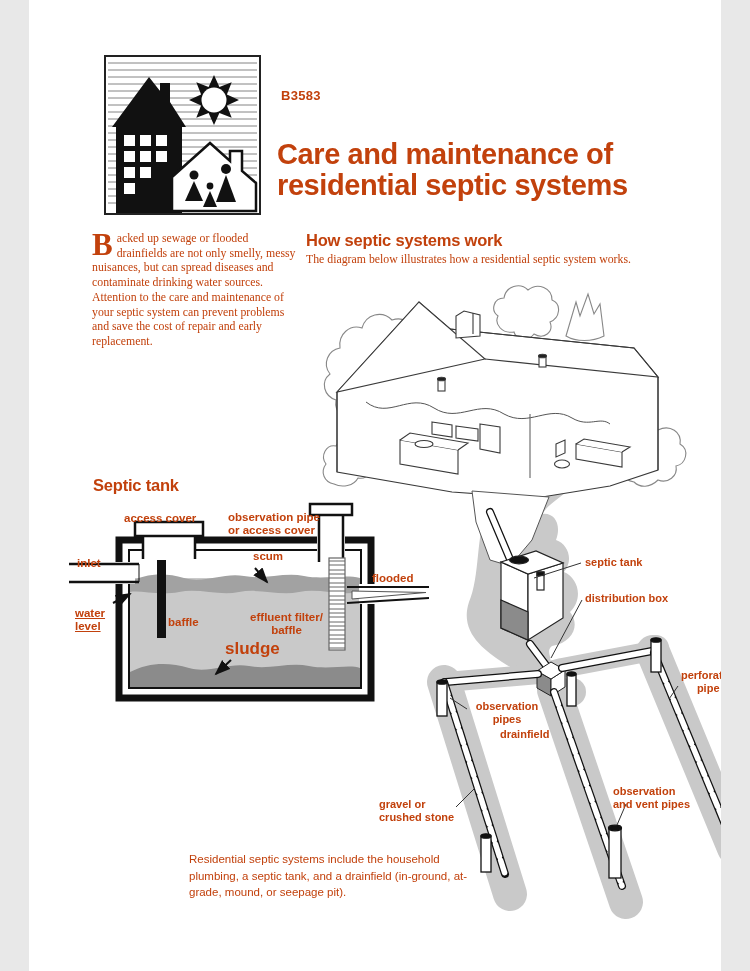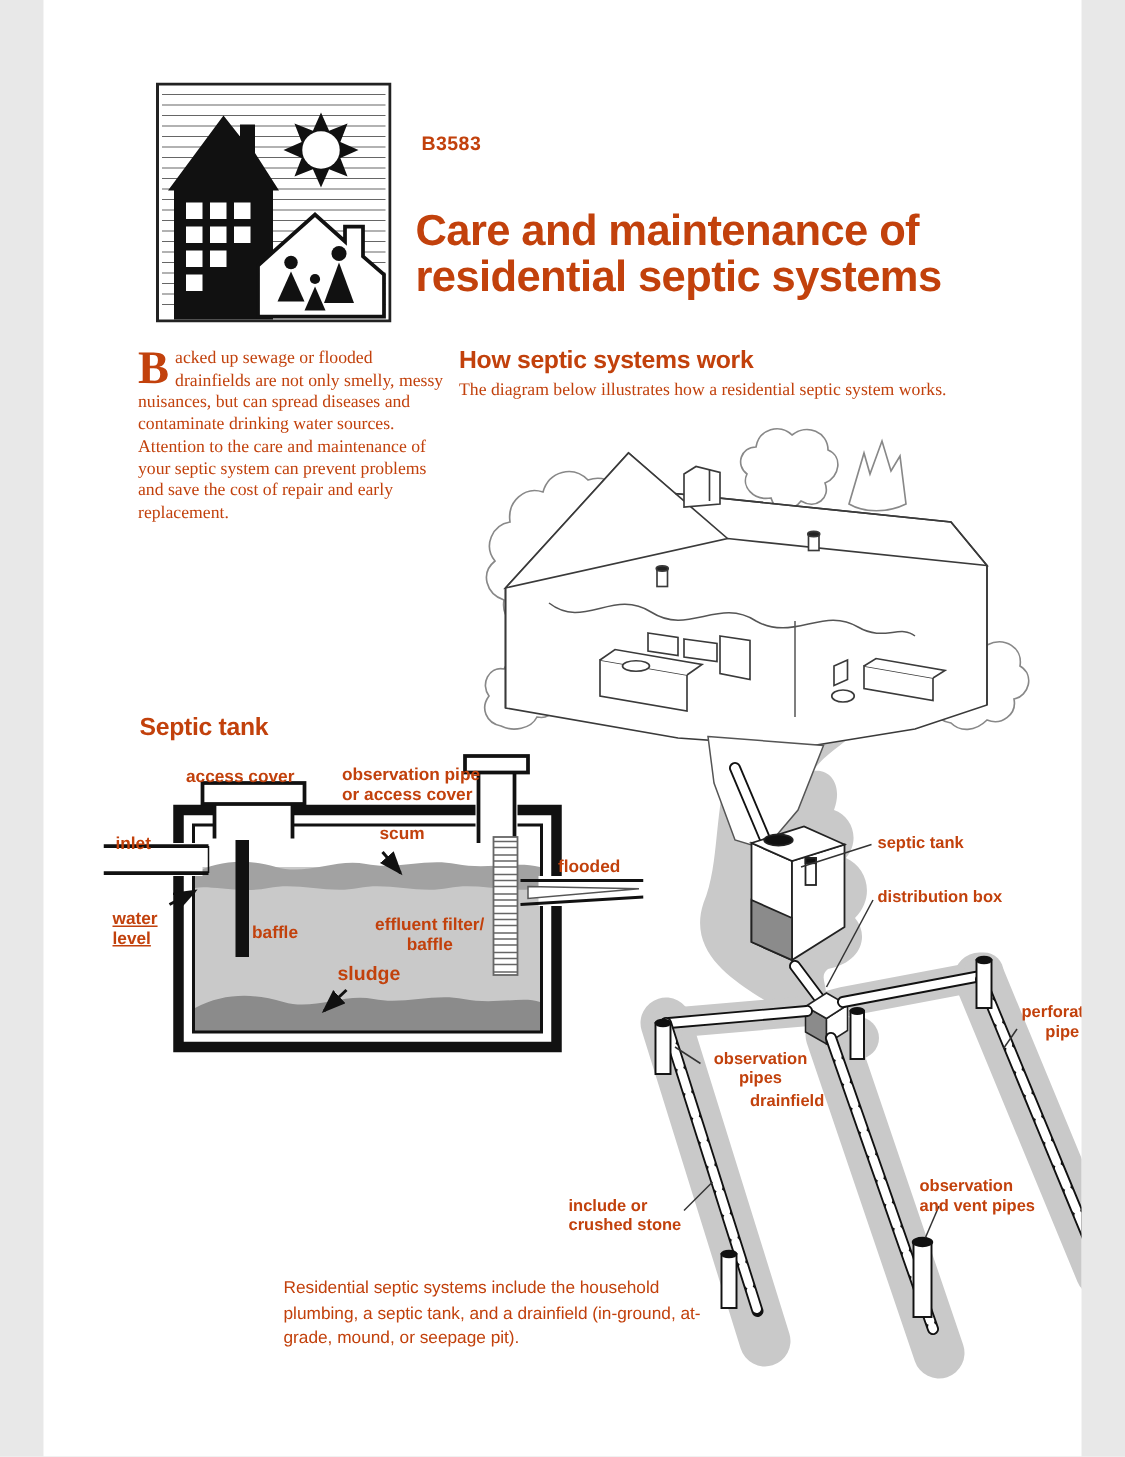--- a/index.html
+++ b/index.html
@@ -182,21 +182,21 @@
 
   <div class="lbl" style="left:556px;top:556px;">septic tank</div>
   <div class="lbl" style="left:556px;top:592px;">distribution box</div>
   <div class="lbl" style="left:652px;top:669px;text-align:center;">perforated
 pipe</div>
   <div class="lbl" style="left:440px;top:700px;width:76px;text-align:center;">observation
 pipes</div>
   <div class="lbl" style="left:471px;top:728px;">drainfield</div>
   <div class="lbl" style="left:584px;top:785px;">observation
 and vent pipes</div>
-  <div class="lbl" style="left:350px;top:798px;">include or
+  <div class="lbl" style="left:350px;top:798px;">gravel or
 crushed stone</div>
   <div class="lbl caption abs">Residential septic systems include the household plumbing, a septic tank, and a drainfield (in-ground, at-grade, mound, or seepage pit).</div>
 
   <div class="abs h2 tank-head">Septic tank</div>
 
   <svg class="abs" style="left:40px;top:500px;" width="360" height="215" viewBox="0 0 360 215">
     <defs>
       <marker id="ah" markerWidth="9" markerHeight="8" refX="7" refY="3" orient="auto">
         <path d="M0,0 L8,3 L0,6 Z" fill="#111"></path>
       </marker>
@@ -252,15 +252,15 @@
   <div class="lbl" style="left:199px;top:511px;font-size:11.5px;">observation pipe
 or access cover</div>
   <div class="lbl" style="left:48px;top:557px;font-size:11.5px;">inlet</div>
   <div class="lbl" style="left:204px;top:550px;font-size:11.5px;margin-left:20px;">scum</div>
   <div class="lbl" style="left:343px;top:572px;font-size:11.5px;">flooded</div>
   <div class="lbl" style="left:46px;top:607px;font-size:11.5px;text-decoration:underline;">water
 level</div>
   <div class="lbl" style="left:139px;top:616px;font-size:11.5px;">baffle</div>
   <div class="lbl" style="left:210px;top:611px;width:95px;text-align:center;font-size:11.5px;">effluent filter/
 baffle</div>
-  <div class="lbl" style="left:196px;top:643px;font-size:13px;">sludge</div>
+  <div class="lbl" style="left:196px;top:643px;font-size:17px;">sludge</div>
 
 </div>
 
 </body></html>

